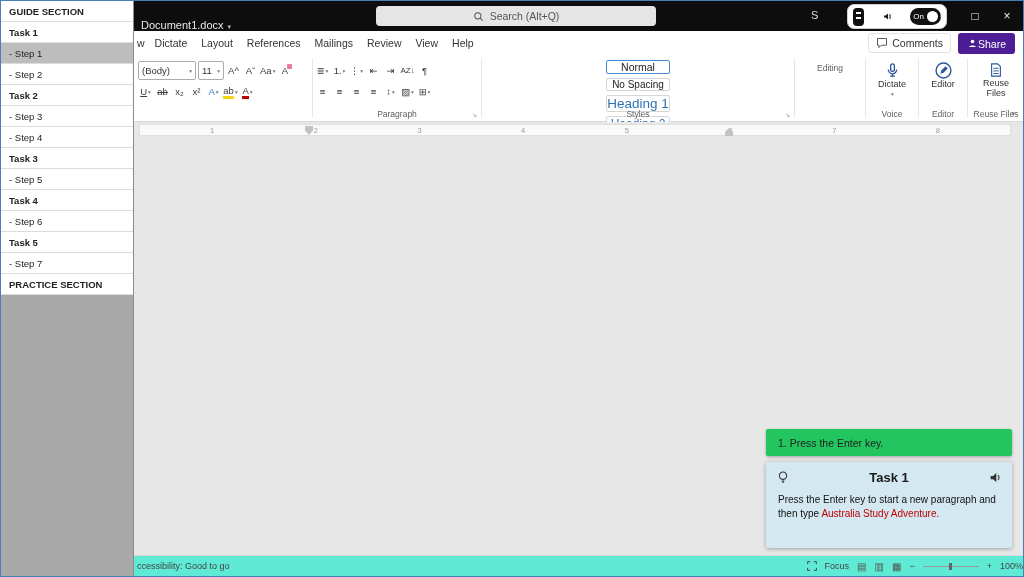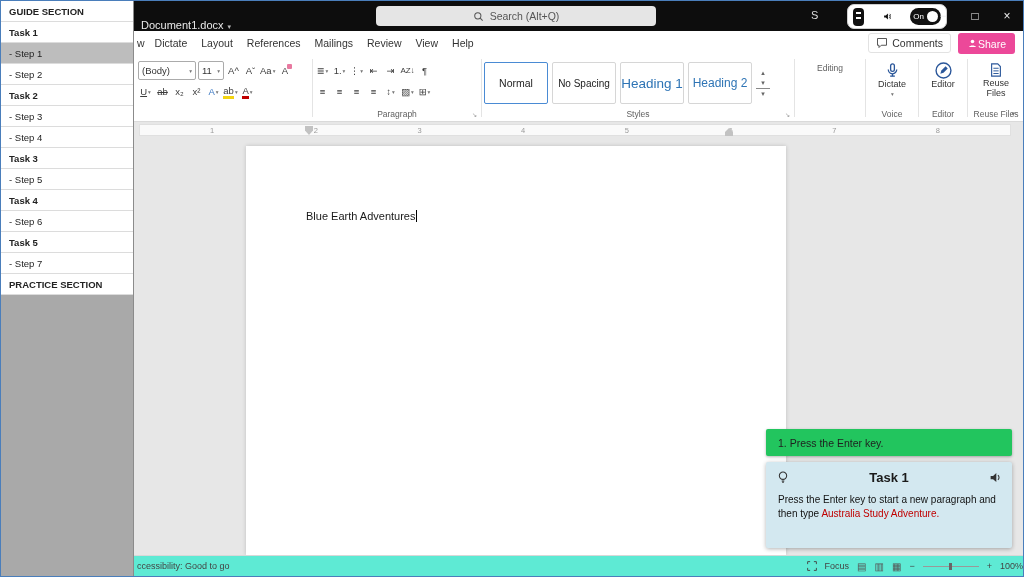--- a/index.html
+++ b/index.html
@@ -33,21 +33,21 @@
             color:#eee; font-size:12px; }
 
   
   .tabsrow { position:absolute; left:133px; right:0; top:30px; height:24px; background:#fff; }
   .tabs { position:absolute; left:3px; top:0; height:24px; display:flex; align-items:center; }
   .tab { padding:0 7px; font-size:10.5px; color:#333; }
   .tab.partial { padding:0 3px 0 0; }
   .comments-btn { position:absolute; right:72px; top:2px; height:20px; display:flex; align-items:center; gap:4px;
                   font-size:10.5px; color:#333; border:1px solid #e2e2e2; border-radius:3px; padding:0 7px; background:#fff; }
   .share-btn { position:absolute; right:8px; top:2px; height:21px; display:flex; align-items:center; gap:0;
-               background:#ec4899; color:#fff; font-size:10.5px; border-radius:3px; padding:0 9px; }
+               background:#4c1d95; color:#fff; font-size:10.5px; border-radius:3px; padding:0 9px; }
 
   
   .ribbon { position:absolute; left:133px; right:0; top:54px; height:67px; background:#fff;
             border-bottom:1px solid #dadada; display:flex; padding-left:4px; }
   .vdiv { width:1px; background:#e4e4e4; margin:4px 2px; }
   .grp { display:flex; flex-direction:column; padding-top:5px; }
   .grp .rows { flex:1; }
   .rrow { display:flex; align-items:center; gap:2px; height:21px; }
   .glabel { height:15px; font-size:8.5px; color:#5f5f5f; display:flex; align-items:center; justify-content:center;
             position:relative; }
@@ -63,21 +63,21 @@
   .strike span.g { text-decoration:line-through; }
   .fx span.g { color:#3b78c3; }
   .clear-fmt { position:relative; }
   .clear-fmt i { position:absolute; right:0px; top:2px; width:5px; height:5px; background:#e879a0; border-radius:1px; }
   .bar-yellow { border-bottom:3px solid #f3d411; }
   .bar-red { border-bottom:3px solid #c00000; }
 
   .g-font { width:172px;gap:24px; } .g-para { width:164px; } .g-styles { width:308px; }
   .g-edit { width:66px; } .g-voice { width:48px; } .g-editor { width:44px; } .g-reuse { width:52px; }
 
-  .stylerow { display:flex; align-items:center; gap:4px; height:46px; }
+  .stylerow { display:flex; align-items:center; gap:4px; height:46px;flex-direction:column; }
   .st-box { width:64px; height:42px; background:#fff; border:1px solid #d6d6d6; border-radius:2px;
             display:flex; align-items:center; justify-content:center; }
   .st-box.sel { border:1.5px solid #4a8bd4; }
   .st-box .s-n { font-size:10.5px; color:#222; }
   .st-box .s-ns { font-size:10px; color:#222; }
   .st-box .s-h1 { font-size:13.5px; color:#2e74b5; }
   .st-box .s-h2 { font-size:12px; color:#2e74b5; }
   .st-arrows { display:flex; flex-direction:column; gap:1px; }
   .st-arrows span { font-size:7px; color:#666; line-height:9px; text-align:center; width:14px; }
   .st-arrows .more { border-top:1px solid #888; }
@@ -398,25 +398,20 @@
         <span class="mk-right"></span>
         <div class="ruler-nums">
           <span>1</span>
           <span>2</span>
           <span>3</span>
           <span>4</span>
           <span>5</span>
           <span>6</span>
           <span>7</span>
           <span>8</span>
-        </div>
-      </div>
-      <div class="page">
-        <div class="doc-text">
-          <span>Blue Earth Adventures</span><span class="caret-bar"></span>
         </div>
       </div>
     </div>
 
     <div class="status">
       <span class="lft">ccessibility: Good to go</span>
       <div class="rgt">
         <svg viewBox="0 0 16 16" width="10" height="10">
             <path d="M1 5V1h4M11 1h4v4M15 11v4h-4M5 15H1v-4" fill="none" stroke="#444" stroke-width="1.5"></path>
           </svg>

